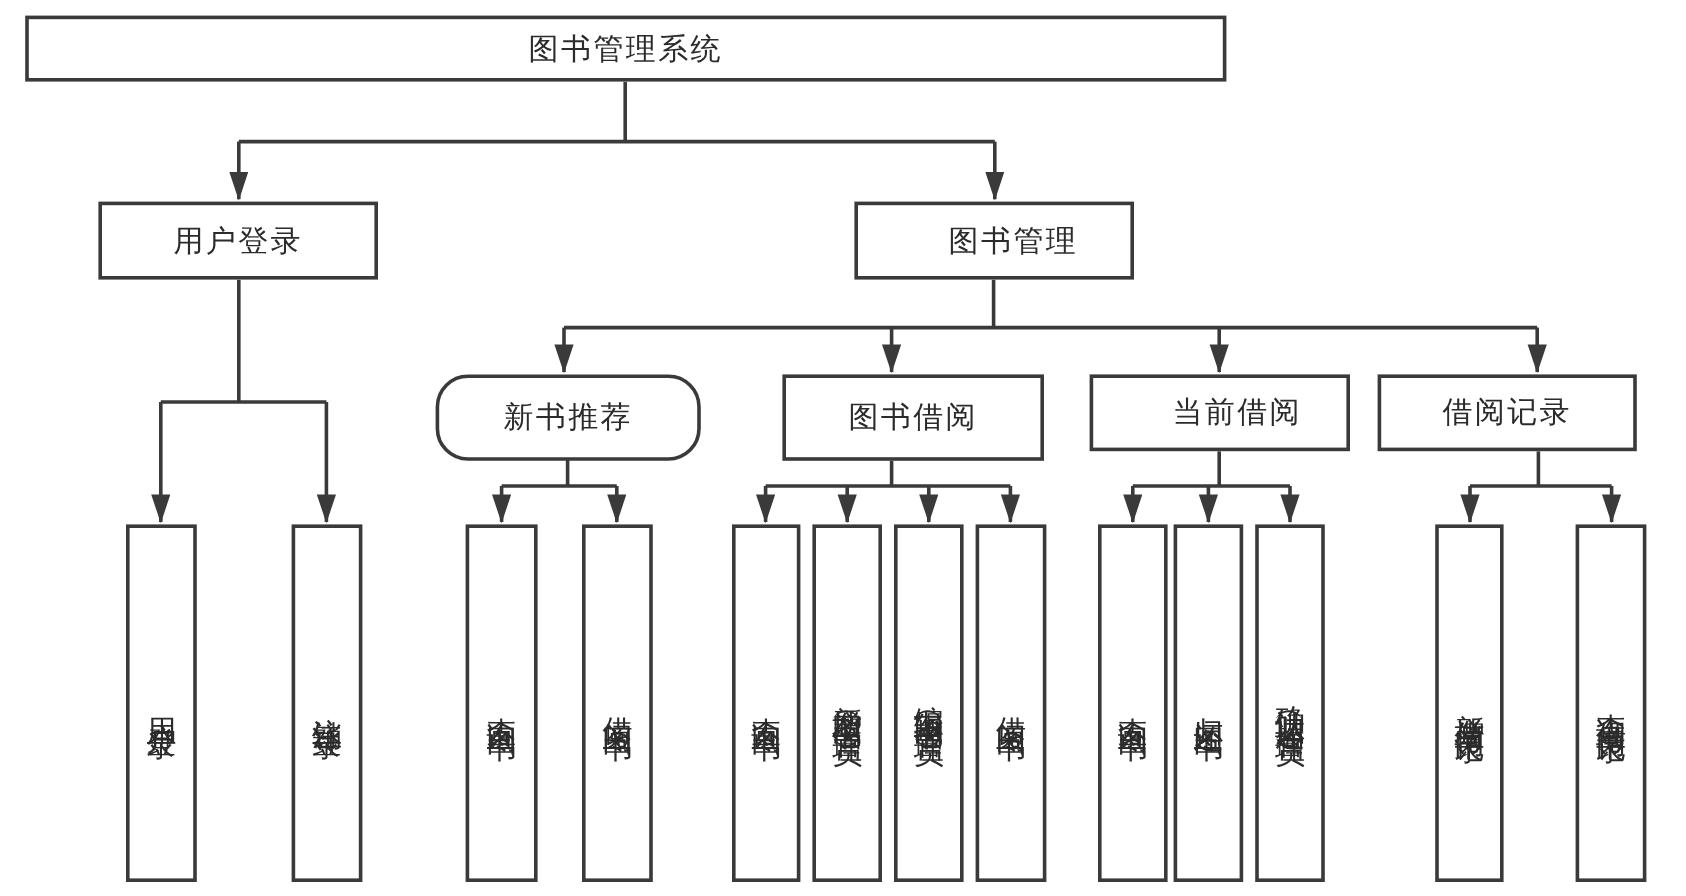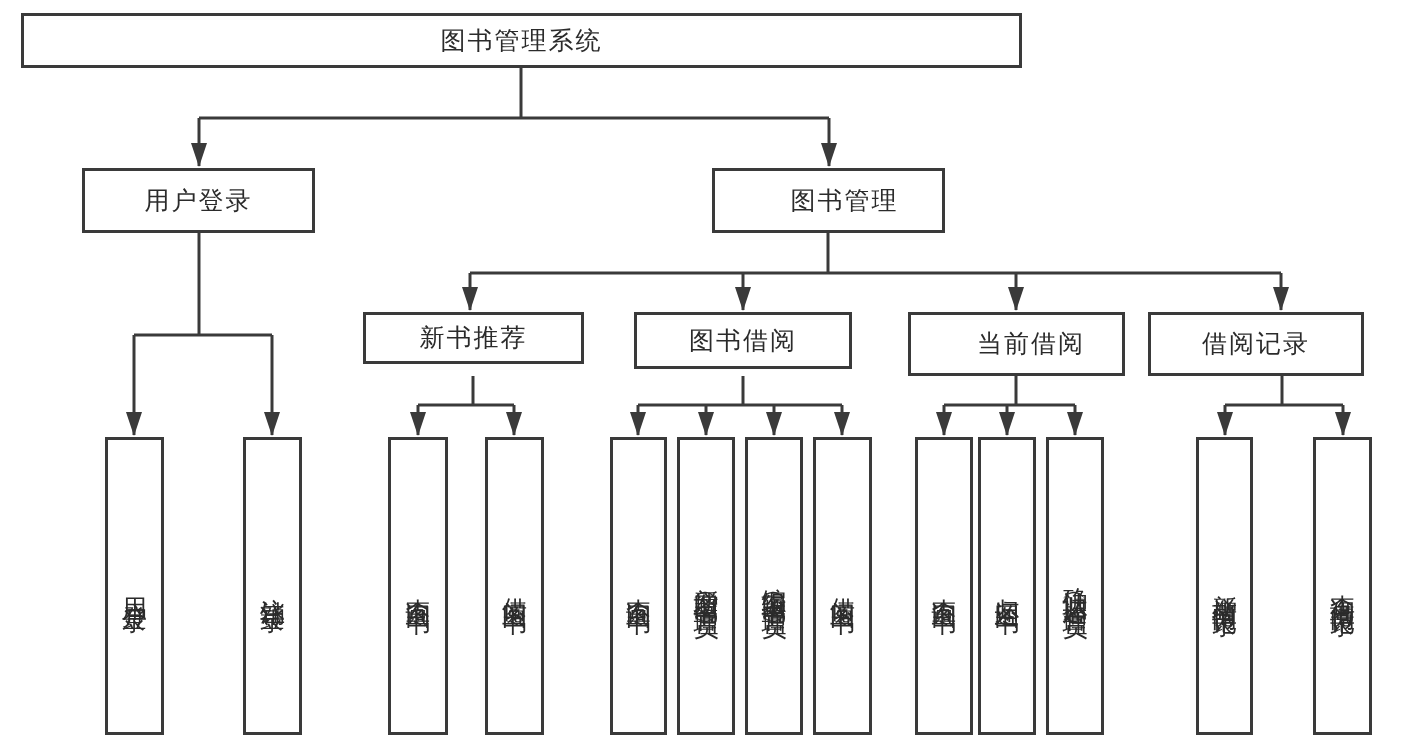--- a/index.html
+++ b/index.html
@@ -93,22 +93,22 @@
       <polyline points="1075,405 1075,435" marker-end="url(#arrowhead)"></polyline>
       <polyline points="1282,376 1282,405"></polyline>
       <polyline points="1225,405 1343,405"></polyline>
       <polyline points="1225,405 1225,435" marker-end="url(#arrowhead)"></polyline>
       <polyline points="1343,405 1343,435" marker-end="url(#arrowhead)"></polyline>
     </svg>
   <div id="nodes">
       <div class="node" style="left: 21px; top: 13px; width: 1001px; height: 55px;">图书管理系统</div>
       <div class="node" style="left: 82px; top: 168px; width: 233px; height: 65px;">用户登录</div>
       <div class="node" style="left: 712px; top: 168px; width: 233px; height: 65px; padding-left: 32px;">图书管理</div>
-      <div class="node" style="left: 363px; top: 312px; width: 221px; height: 52px;">新书推荐</div>
-      <div class="node" style="left: 634px; top: 312px; width: 218px; height: 57px;">图书借阅</div>
+      <div class="node" style="left: 363px; top: 312px; width: 221px; height: 72px; border-radius: 27px;">新书推荐</div>
+      <div class="node" style="left: 652px; top: 312px; width: 218px; height: 72px;">图书借阅</div>
       <div class="node" style="left: 908px; top: 312px; width: 217px; height: 64px; padding-left: 29px;">当前借阅</div>
       <div class="node" style="left: 1148px; top: 312px; width: 216px; height: 64px;">借阅记录</div>
       <div class="node vertical" style="left: 105px; top: 437px; width: 59px; height: 298px;">用户登录</div>
       <div class="node vertical" style="left: 243px; top: 437px; width: 59px; height: 298px;">注销登录</div>
       <div class="node vertical" style="left: 388px; top: 437px; width: 60px; height: 298px;">查询图书</div>
       <div class="node vertical" style="left: 485px; top: 437px; width: 59px; height: 298px;">借阅图书</div>
       <div class="node vertical" style="left: 610px; top: 437px; width: 57px; height: 298px;">查询图书</div>
       <div class="node vertical" style="left: 677px; top: 437px; width: 58px; height: 298px;">新增图书（管理员）</div>
       <div class="node vertical" style="left: 745px; top: 437px; width: 58px; height: 298px;">编辑图书（管理员）</div>
       <div class="node vertical" style="left: 813px; top: 437px; width: 59px; height: 298px;">借阅图书</div>

